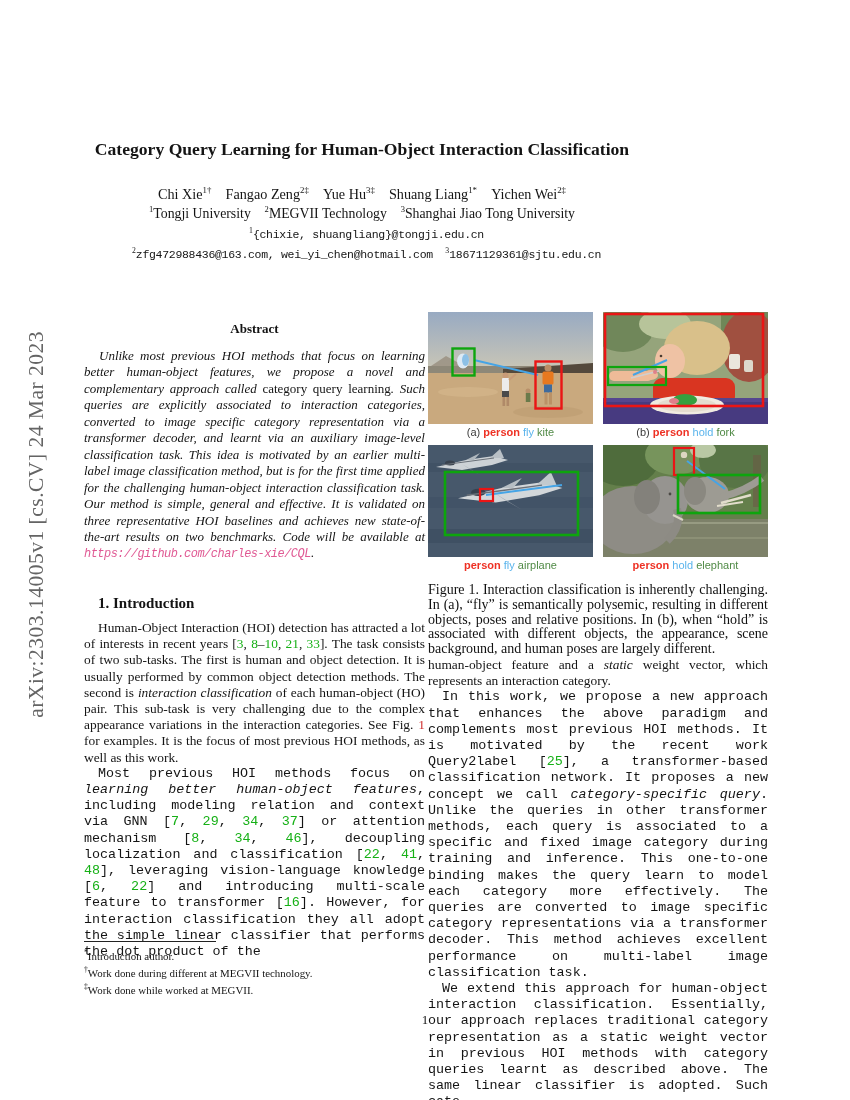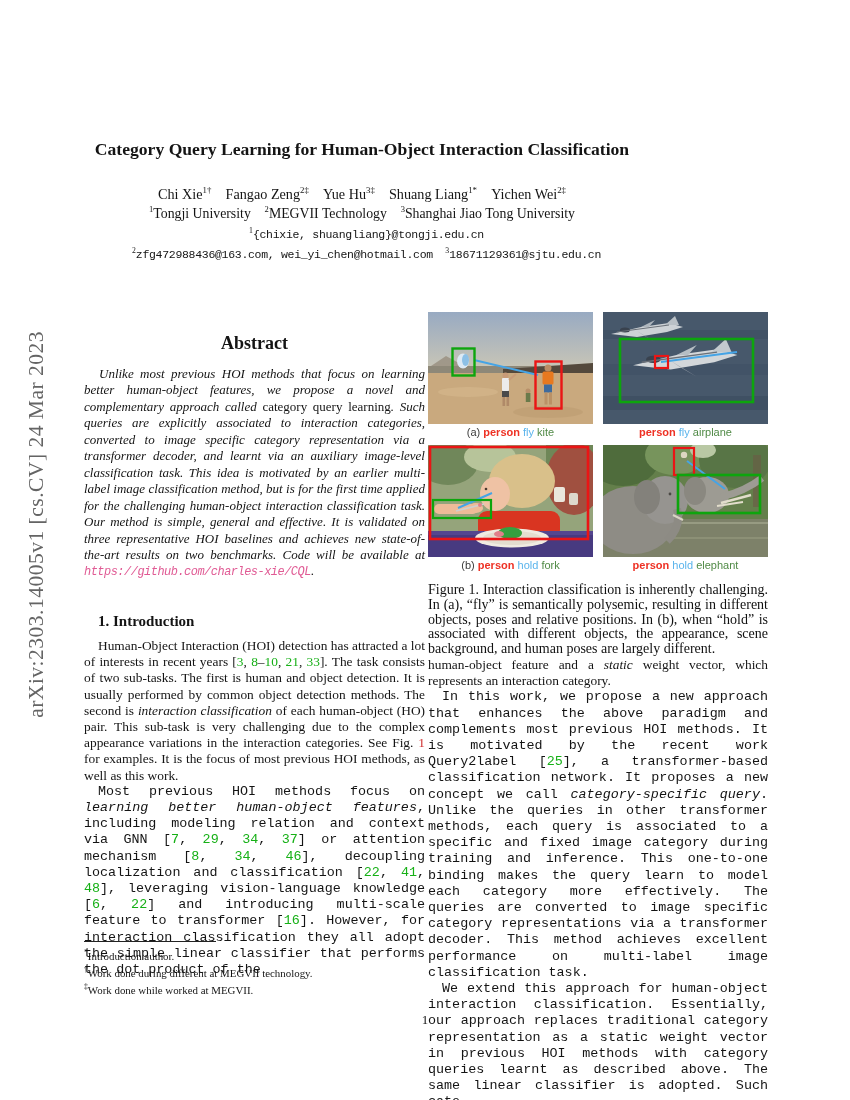--- a/index.html
+++ b/index.html
@@ -18,21 +18,21 @@
   .authors{margin-top:26px;font-size:14.2px;}
   .affils{margin-top:3px;font-size:13.8px;}
   .emails{margin-top:5px;font-size:12.5px;margin-left:9px;}
   .sup{vertical-align:super;font-size:62%;line-height:0;}
   .mono{font-family:"Liberation Mono","DejaVu Sans Mono",monospace;font-size:92%;letter-spacing:-.3px;}
 
   
   .col-left{position:absolute;left:84px;top:321px;width:341px;}
   .col-right{position:absolute;left:428px;top:312px;width:340px;}
 
-  .abstract-head{text-align:center;font-weight:bold;font-size:18px;margin:12px;}
+  .abstract-head{text-align:center;font-weight:bold;font-size:13px;margin:0;}
   .abstract-body{margin:11px 0 0 0;font-style:italic;font-size:13px;line-height:16.45px;
                  text-align:justify;text-indent:15px;}
   .sec-head{margin:32px 0 0 14px;font-size:15px;font-weight:bold;}
   .para{margin:8px 0 0 0;font-size:13.4px;line-height:16.2px;text-align:justify;text-indent:14px;}
   .para.cont{margin-top:0;text-indent:0;}
   .para+.para{margin-top:0;font-family:Liberation Mono, monospace;}
 
   .cite{color:#16b016;}
   .ref{color:#d03030;}
   .it{font-style:italic;}
@@ -132,20 +132,52 @@
             <rect x="116.5" y="80.5" width="3" height="12" fill="#ba9166"></rect>
             <rect x="121" y="80.5" width="3" height="12" fill="#ba9166"></rect>
           </g>
           <rect x="107.5" y="49.5" width="26" height="47" fill="none" stroke="#ea1515" stroke-width="2.4"></rect>
         </svg>
         <div class="panel-cap"><span>(a) </span><span class="cap-person">person</span><span> </span><span class="cap-verb">fly</span><span> </span><span class="cap-object">kite</span></div>
       </div>
 
       <div class="panel">
         <svg viewBox="0 0 165 112">
+          <rect width="165" height="112" fill="#95a47b"></rect>
+          <ellipse cx="20" cy="18" rx="30" ry="22" fill="#70875a"></ellipse>
+          <ellipse cx="62" cy="12" rx="26" ry="15" fill="#b7c49a"></ellipse>
+          <rect x="118" width="47" height="34" fill="#6f8758"></rect>
+          <ellipse cx="146" cy="34" rx="28" ry="36" fill="#a05040"></ellipse>
+          <rect x="126" y="42" width="11" height="15" rx="2" fill="#eae6dc"></rect>
+          <rect x="141" y="48" width="9" height="12" rx="2" fill="#ddd8cc"></rect>
+          <g>
+            <ellipse cx="94" cy="36" rx="33" ry="27" fill="#d9c08a"></ellipse>
+            <ellipse cx="67" cy="49" rx="15" ry="17" fill="#efc2a4"></ellipse>
+            <circle cx="58" cy="44" r="1.3" fill="#4a3a30"></circle>
+            <rect x="50" y="66" width="82" height="28" rx="9" fill="#d93521"></rect>
+            <rect x="6" y="59" width="44" height="10" rx="5" fill="#eebb98"></rect>
+            <ellipse cx="48" cy="63" rx="7" ry="5" fill="#eebb98"></ellipse>
+          </g>
+          <line x1="28" y1="66" x2="56" y2="59" stroke="#cfcfcf" stroke-width="1.8"></line>
+          <circle cx="52" cy="60" r="2" fill="#e0808a"></circle>
+          <rect y="86" width="165" height="26" fill="#473a80"></rect>
+          <rect y="86" width="165" height="4" fill="#5a4c96" opacity=".7"></rect>
+          <ellipse cx="84" cy="93" rx="37" ry="9.5" fill="#f0ebe1"></ellipse>
+          <ellipse cx="84" cy="93" rx="29" ry="7" fill="#e4ddcf"></ellipse>
+          <ellipse cx="82" cy="88" rx="12" ry="6" fill="#35a03f"></ellipse>
+          <ellipse cx="71" cy="89" rx="5" ry="3" fill="#e0808a"></ellipse>
+          <line x1="64" y1="48" x2="30" y2="63" stroke="#45a4e6" stroke-width="2"></line>
+          <rect x="5" y="55" width="58" height="18" fill="none" stroke="#0da50d" stroke-width="2.2"></rect>
+          <rect x="2" y="2" width="158" height="92" fill="none" stroke="#ea1515" stroke-width="2.6"></rect>
+        </svg>
+        <div class="panel-cap"><span>(b) </span><span class="cap-person">person</span><span> </span><span class="cap-verb">hold</span><span> </span><span class="cap-object">fork</span></div>
+      </div>
+
+      <div class="panel">
+        <svg viewBox="0 0 165 112">
           <rect width="165" height="112" fill="#47586b"></rect>
           <rect y="18" width="165" height="9" fill="#3f5063" opacity=".7"></rect>
           <rect y="52" width="165" height="11" fill="#405165" opacity=".7"></rect>
           <rect y="84" width="165" height="14" fill="#3c4d60" opacity=".7"></rect>
           <g transform="translate(8,6)">
             <polygon points="0,16 30,9 58,5 72,9 56,14 26,19" fill="#cdd2d6"></polygon>
             <polygon points="26,13 44,24 32,17" fill="#97a0a8"></polygon>
             <polygon points="30,9 44,2 38,9" fill="#aeb6bd"></polygon>
             <polygon points="54,7 64,-2 68,7" fill="#b9c0c6"></polygon>
             <ellipse cx="14" cy="12" rx="5" ry="2.5" fill="#39424e"></ellipse>
@@ -161,52 +193,20 @@
           </g>
           <line x1="58" y1="50" x2="134" y2="40" stroke="#45a4e6" stroke-width="2"></line>
           <rect x="17" y="27" width="133" height="63" fill="none" stroke="#0da50d" stroke-width="2.6"></rect>
           <rect x="52" y="44" width="13" height="12" fill="none" stroke="#ea1515" stroke-width="2.2"></rect>
         </svg>
         <div class="panel-cap"><span class="cap-person">person</span><span> </span><span class="cap-verb">fly</span><span> </span><span class="cap-object">airplane</span></div>
       </div>
 
       <div class="panel">
         <svg viewBox="0 0 165 112">
-          <rect width="165" height="112" fill="#95a47b"></rect>
-          <ellipse cx="20" cy="18" rx="30" ry="22" fill="#70875a"></ellipse>
-          <ellipse cx="62" cy="12" rx="26" ry="15" fill="#b7c49a"></ellipse>
-          <rect x="118" width="47" height="34" fill="#6f8758"></rect>
-          <ellipse cx="146" cy="34" rx="28" ry="36" fill="#a05040"></ellipse>
-          <rect x="126" y="42" width="11" height="15" rx="2" fill="#eae6dc"></rect>
-          <rect x="141" y="48" width="9" height="12" rx="2" fill="#ddd8cc"></rect>
-          <g>
-            <ellipse cx="94" cy="36" rx="33" ry="27" fill="#d9c08a"></ellipse>
-            <ellipse cx="67" cy="49" rx="15" ry="17" fill="#efc2a4"></ellipse>
-            <circle cx="58" cy="44" r="1.3" fill="#4a3a30"></circle>
-            <rect x="50" y="66" width="82" height="28" rx="9" fill="#d93521"></rect>
-            <rect x="6" y="59" width="44" height="10" rx="5" fill="#eebb98"></rect>
-            <ellipse cx="48" cy="63" rx="7" ry="5" fill="#eebb98"></ellipse>
-          </g>
-          <line x1="28" y1="66" x2="56" y2="59" stroke="#cfcfcf" stroke-width="1.8"></line>
-          <circle cx="52" cy="60" r="2" fill="#e0808a"></circle>
-          <rect y="86" width="165" height="26" fill="#473a80"></rect>
-          <rect y="86" width="165" height="4" fill="#5a4c96" opacity=".7"></rect>
-          <ellipse cx="84" cy="93" rx="37" ry="9.5" fill="#f0ebe1"></ellipse>
-          <ellipse cx="84" cy="93" rx="29" ry="7" fill="#e4ddcf"></ellipse>
-          <ellipse cx="82" cy="88" rx="12" ry="6" fill="#35a03f"></ellipse>
-          <ellipse cx="71" cy="89" rx="5" ry="3" fill="#e0808a"></ellipse>
-          <line x1="64" y1="48" x2="30" y2="63" stroke="#45a4e6" stroke-width="2"></line>
-          <rect x="5" y="55" width="58" height="18" fill="none" stroke="#0da50d" stroke-width="2.2"></rect>
-          <rect x="2" y="2" width="158" height="92" fill="none" stroke="#ea1515" stroke-width="2.6"></rect>
-        </svg>
-        <div class="panel-cap"><span>(b) </span><span class="cap-person">person</span><span> </span><span class="cap-verb">hold</span><span> </span><span class="cap-object">fork</span></div>
-      </div>
-
-      <div class="panel">
-        <svg viewBox="0 0 165 112">
           <rect width="165" height="112" fill="#647f4b"></rect>
           <ellipse cx="20" cy="15" rx="36" ry="26" fill="#4f6c3c"></ellipse>
           <ellipse cx="72" cy="10" rx="30" ry="20" fill="#77945c"></ellipse>
           <ellipse cx="132" cy="15" rx="36" ry="28" fill="#587546"></ellipse>
           <ellipse cx="100" cy="5" rx="13" ry="8" fill="#b9c8a4"></ellipse>
           <rect x="150" y="10" width="8" height="52" fill="#6b5a44" opacity=".6"></rect>
           <rect y="74" width="165" height="38" fill="#7d8169"></rect>
           <rect y="77" width="165" height="2" fill="#a9ad92" opacity=".6"></rect>
           <rect y="92" width="165" height="2" fill="#9ba083" opacity=".5"></rect>
           <g>

